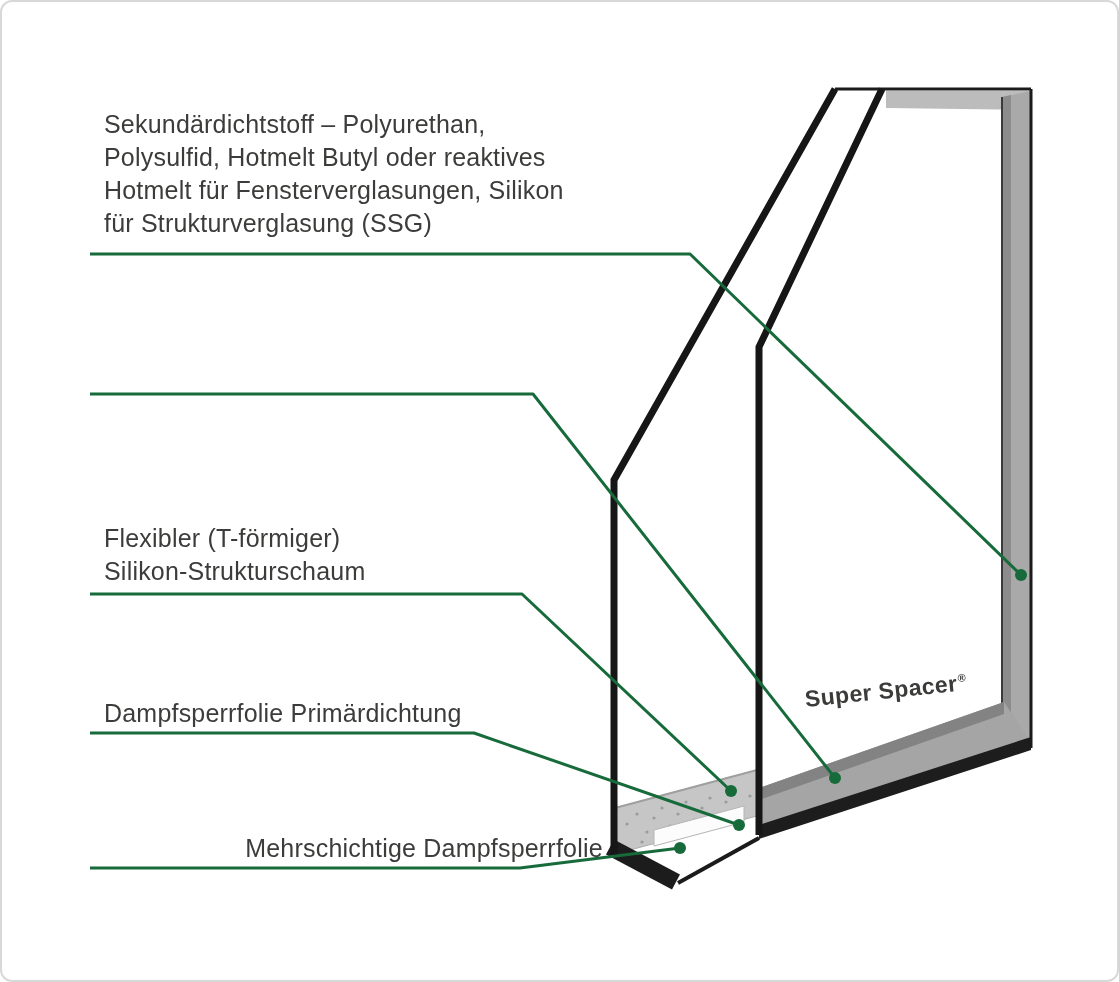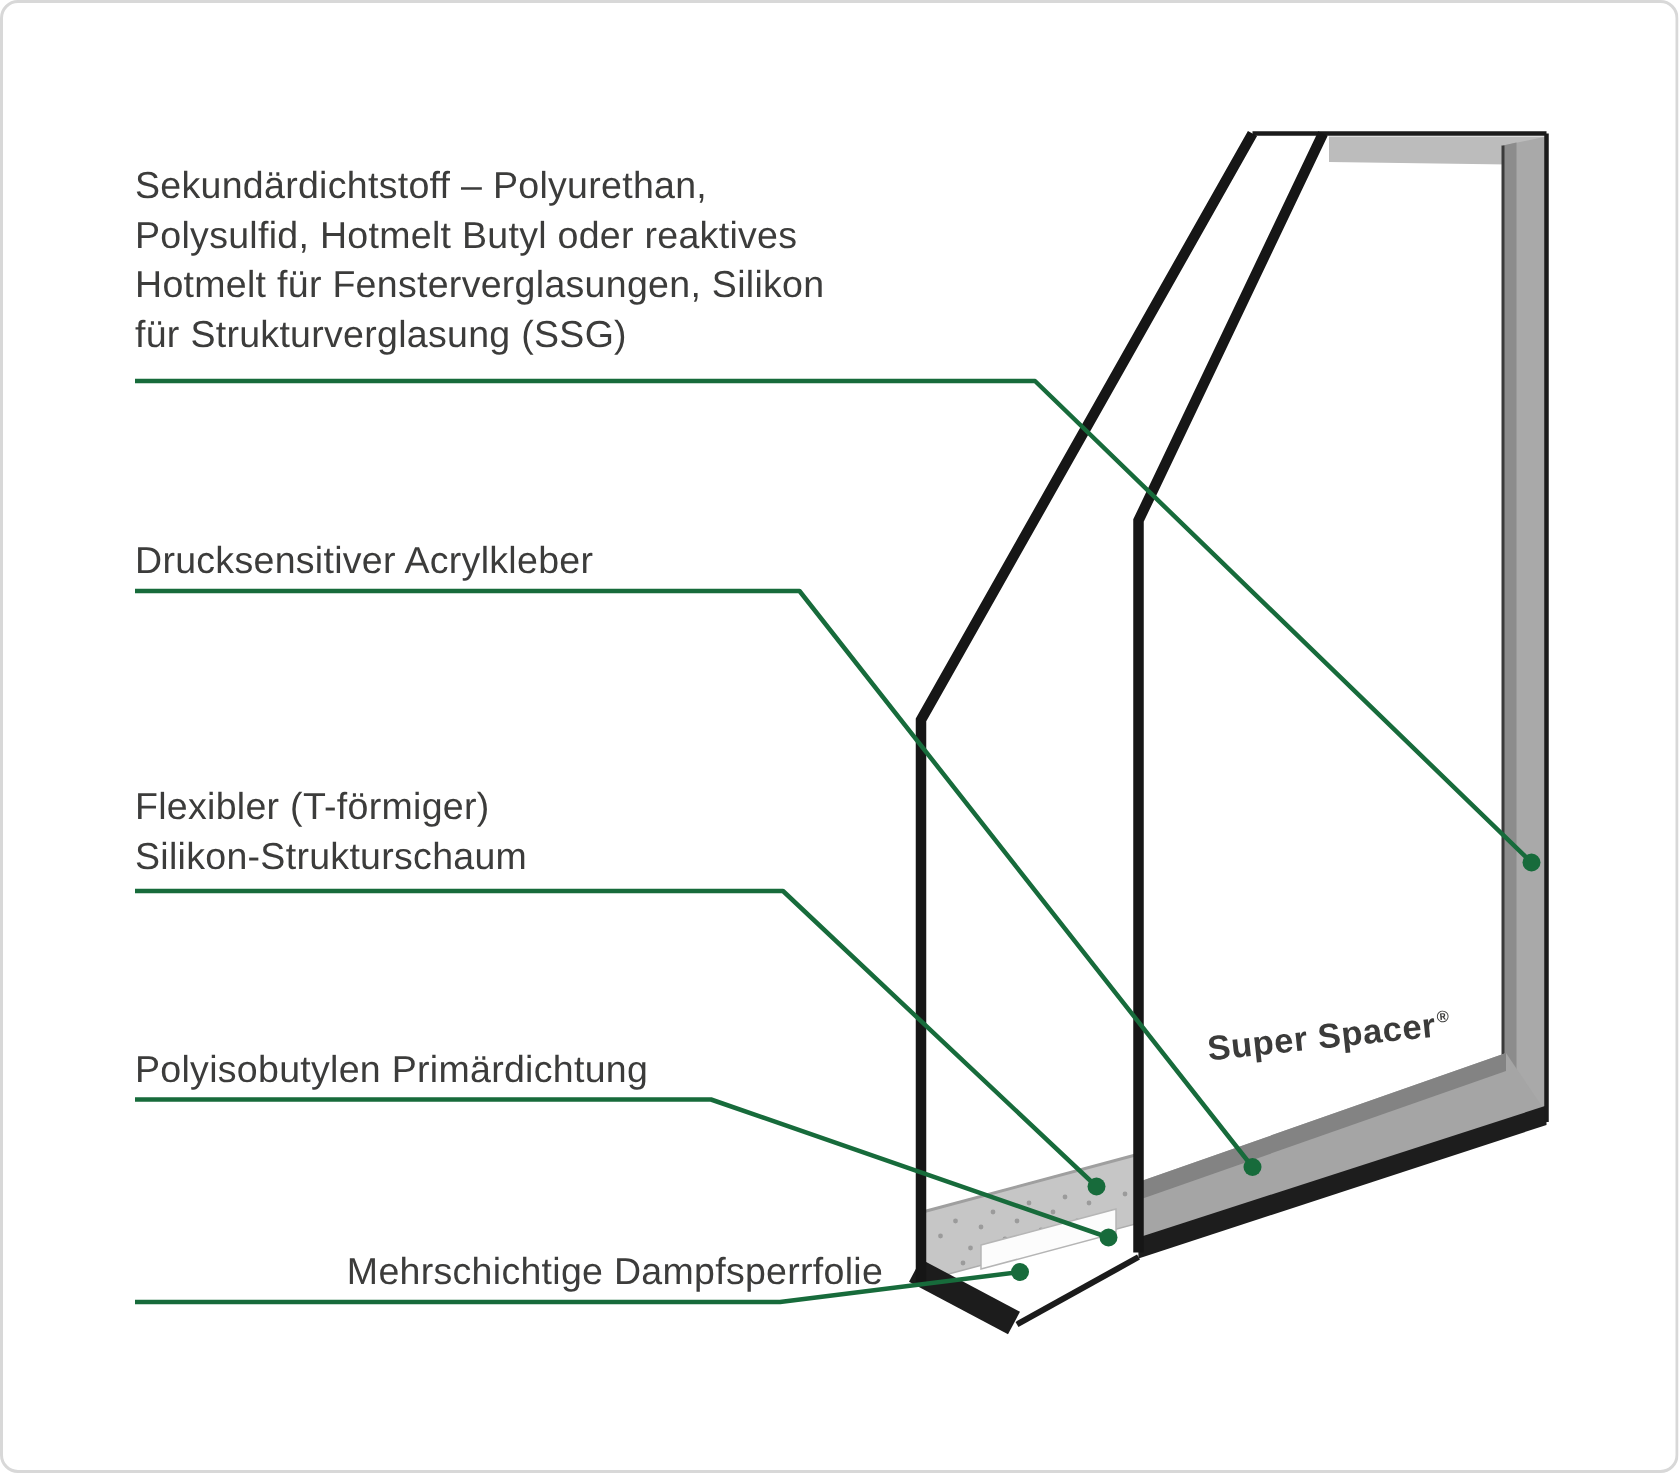--- a/index.html
+++ b/index.html
@@ -27,20 +27,21 @@
     display: block;
   }
   .label {
     position: absolute;
     color: #3c3c3b;
     font-size: 25px;
     line-height: 33px;
     white-space: pre-line;
     letter-spacing: 0.2px;
     width: 640px;
+    margin-left: 14px;
   }
   .label-1 { left: 88px; top: 106px; }
   .label-2 { left: 88px; top: 356px; }
   .label-3 { left: 88px; top: 520px; }
   .label-4 { left: 88px; top: 695px; }
   .label-5 { left: 88px; top: 830px; text-align: center; }
   .brand {
     position: absolute;
     left: 803px;
     top: 684px;
@@ -133,23 +134,22 @@
       <circle cx="729" cy="789" r="6"></circle>
       <circle cx="737" cy="823" r="6"></circle>
       <circle cx="678" cy="846" r="6"></circle>
     </g>
   </svg>
 
   <div class="label label-1">Sekundärdichtstoff – Polyurethan,
 Polysulfid, Hotmelt Butyl oder reaktives
 Hotmelt für Fensterverglasungen, Silikon
 für Strukturverglasung (SSG)</div>
-  <div class="label label-2">Drucksensitiver Acrylkleber</div>
   <div class="label label-3">Flexibler (T-förmiger)
 Silikon-Strukturschaum</div>
-  <div class="label label-4">Polyisobutylen Primärdichtung</div>
+  <div class="label label-4">Dampfsperrfolie Primärdichtung</div>
   <div class="label label-5">Mehrschichtige Dampfsperrfolie</div>
 
   <div class="brand">
     <span>Super Spacer</span><span class="reg">®</span>
   </div>
 
 </div>
 
 </body></html>

